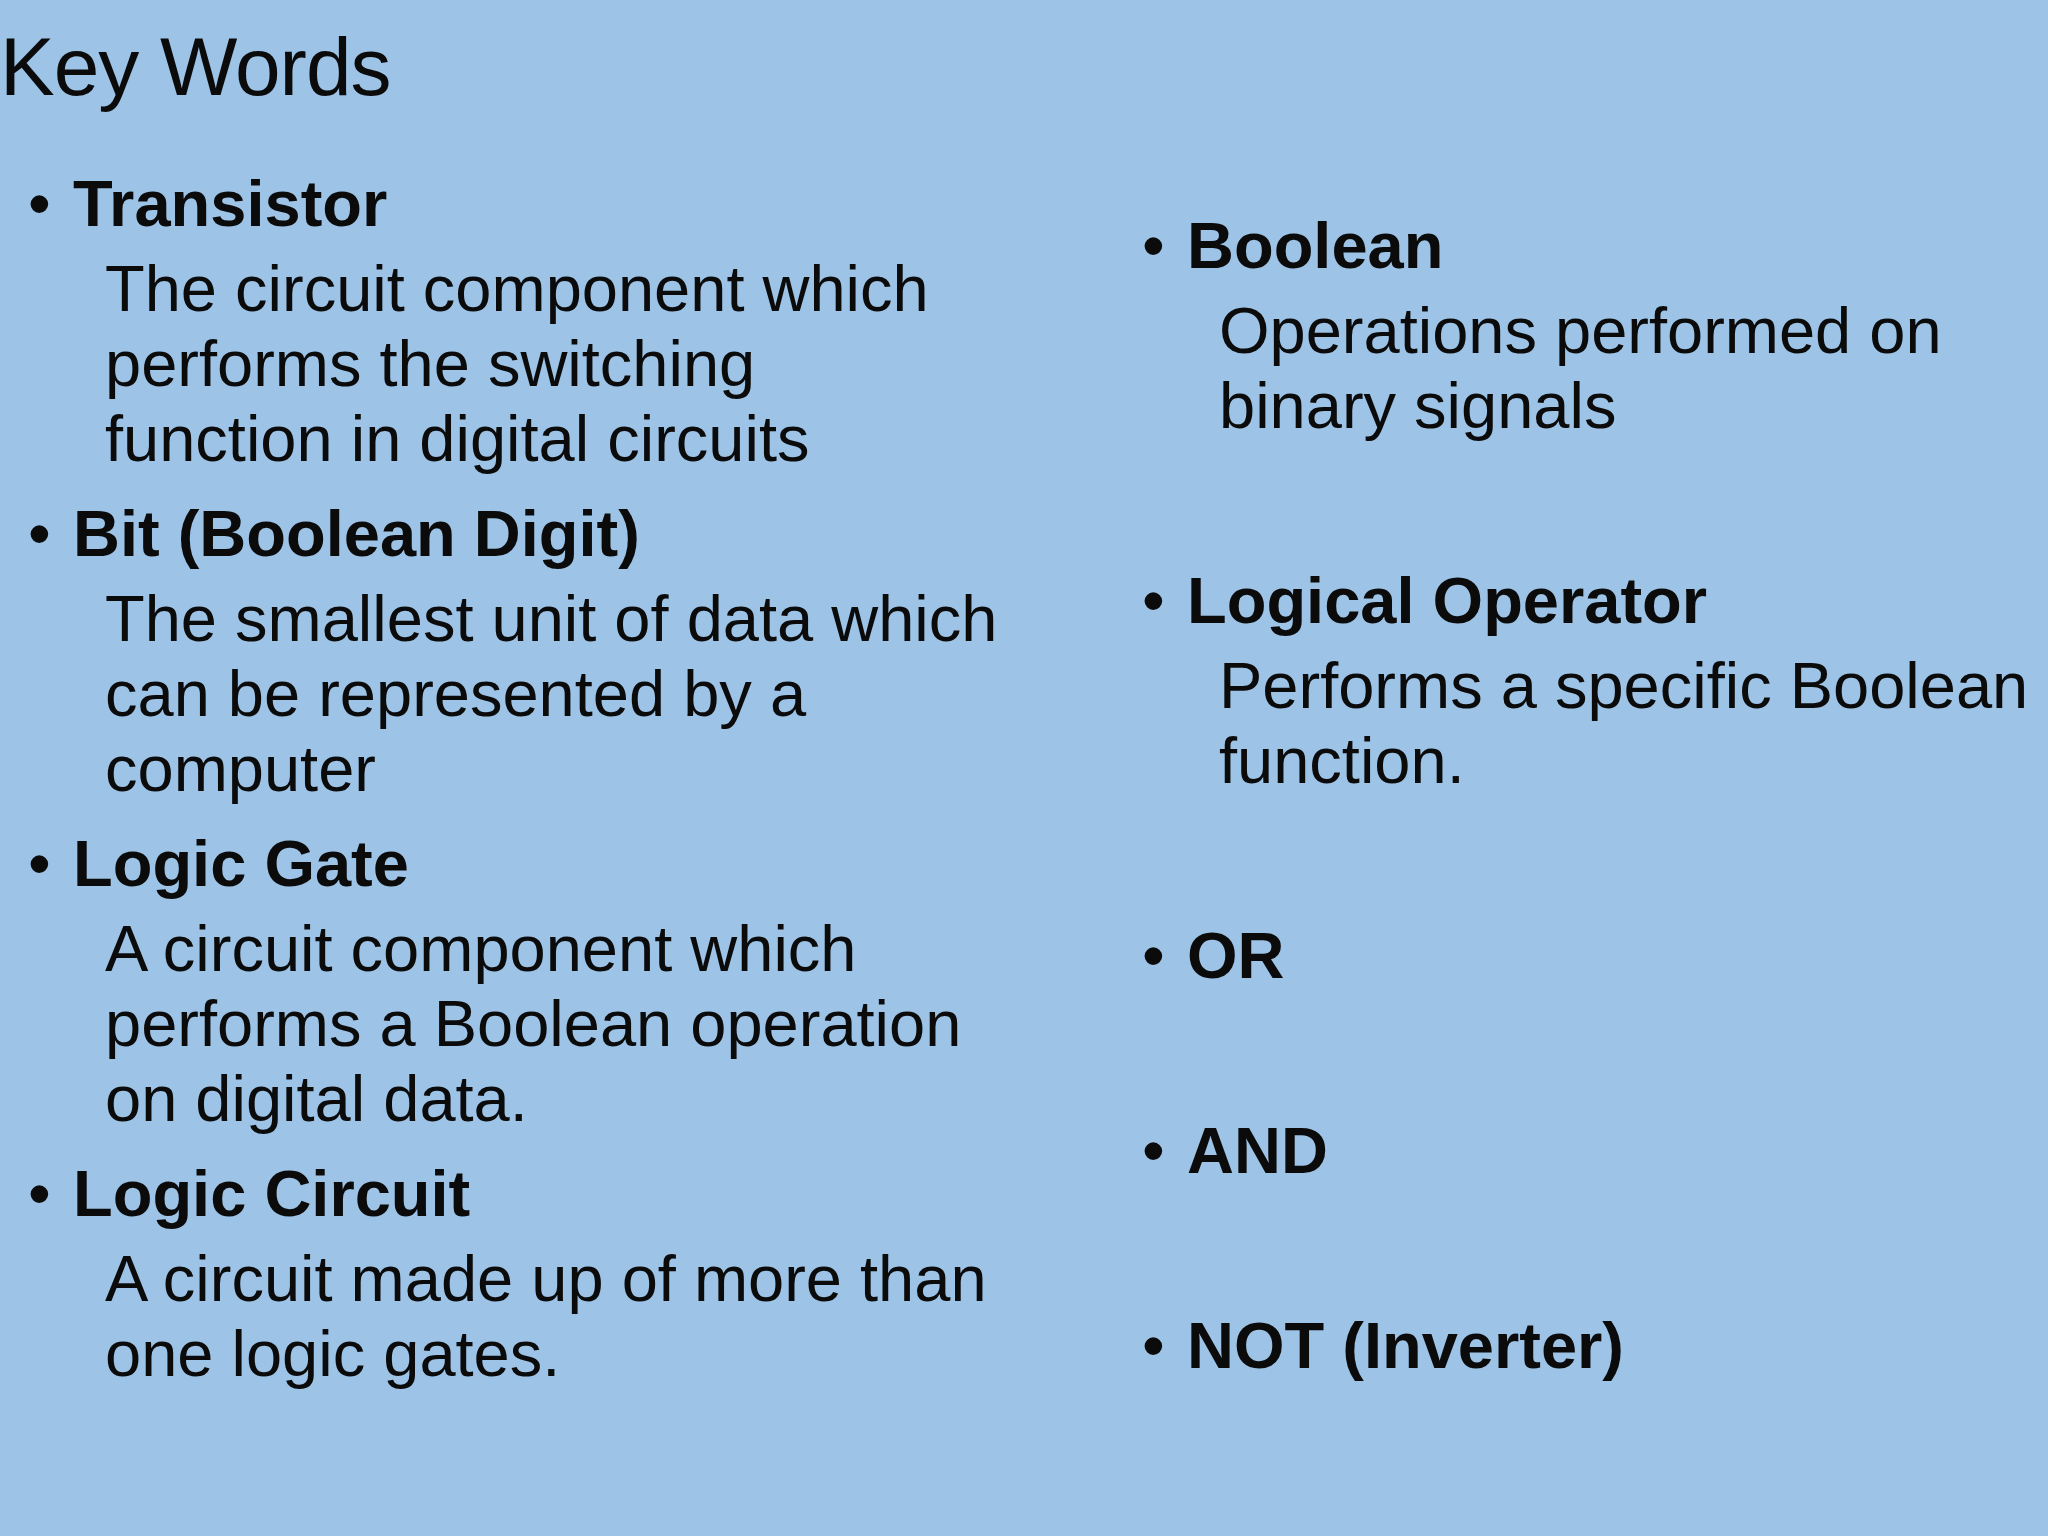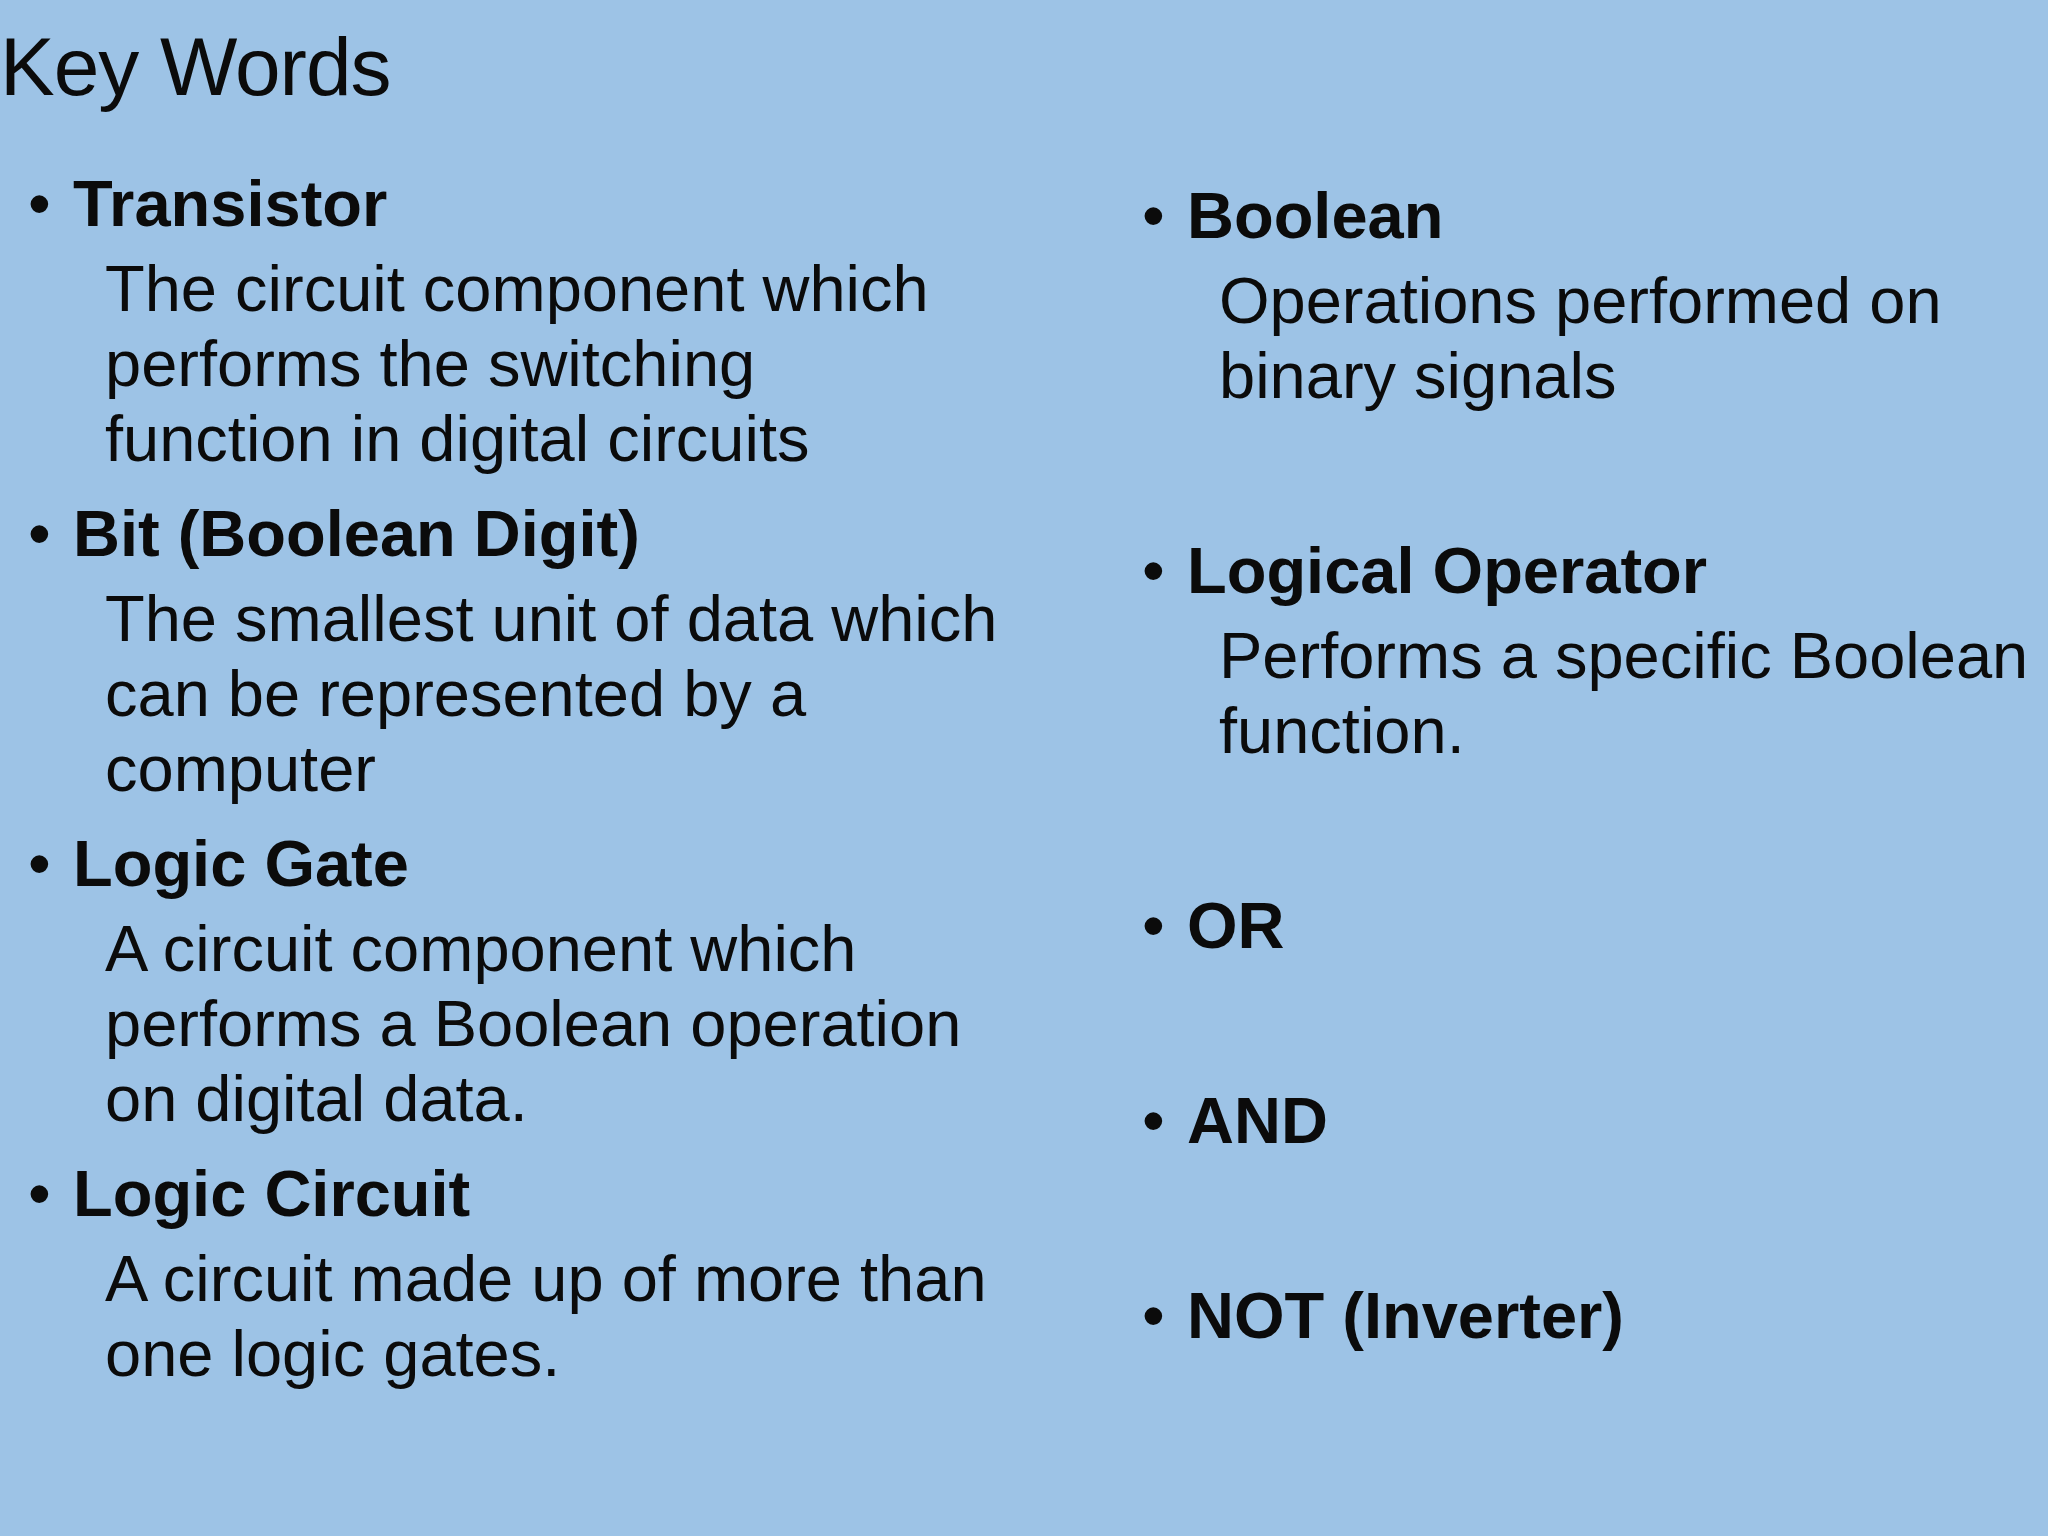--- a/index.html
+++ b/index.html
@@ -33,21 +33,21 @@
   .column {
     position: absolute;
   }
   .col-left {
     left: 28px;
     top: 166px;
     width: 1000px;
   }
   .col-right {
     left: 1142px;
-    top: 178px;
+    top: 208px;
     width: 902px;
   }
   .item {
     font-size: 65px;
   }
   .col-left .item + .item { margin-top: 20px; }
   .col-right .item + .item { margin-top: 120px; }
   .term-row {
     line-height: 75px;
     font-weight: 700;

